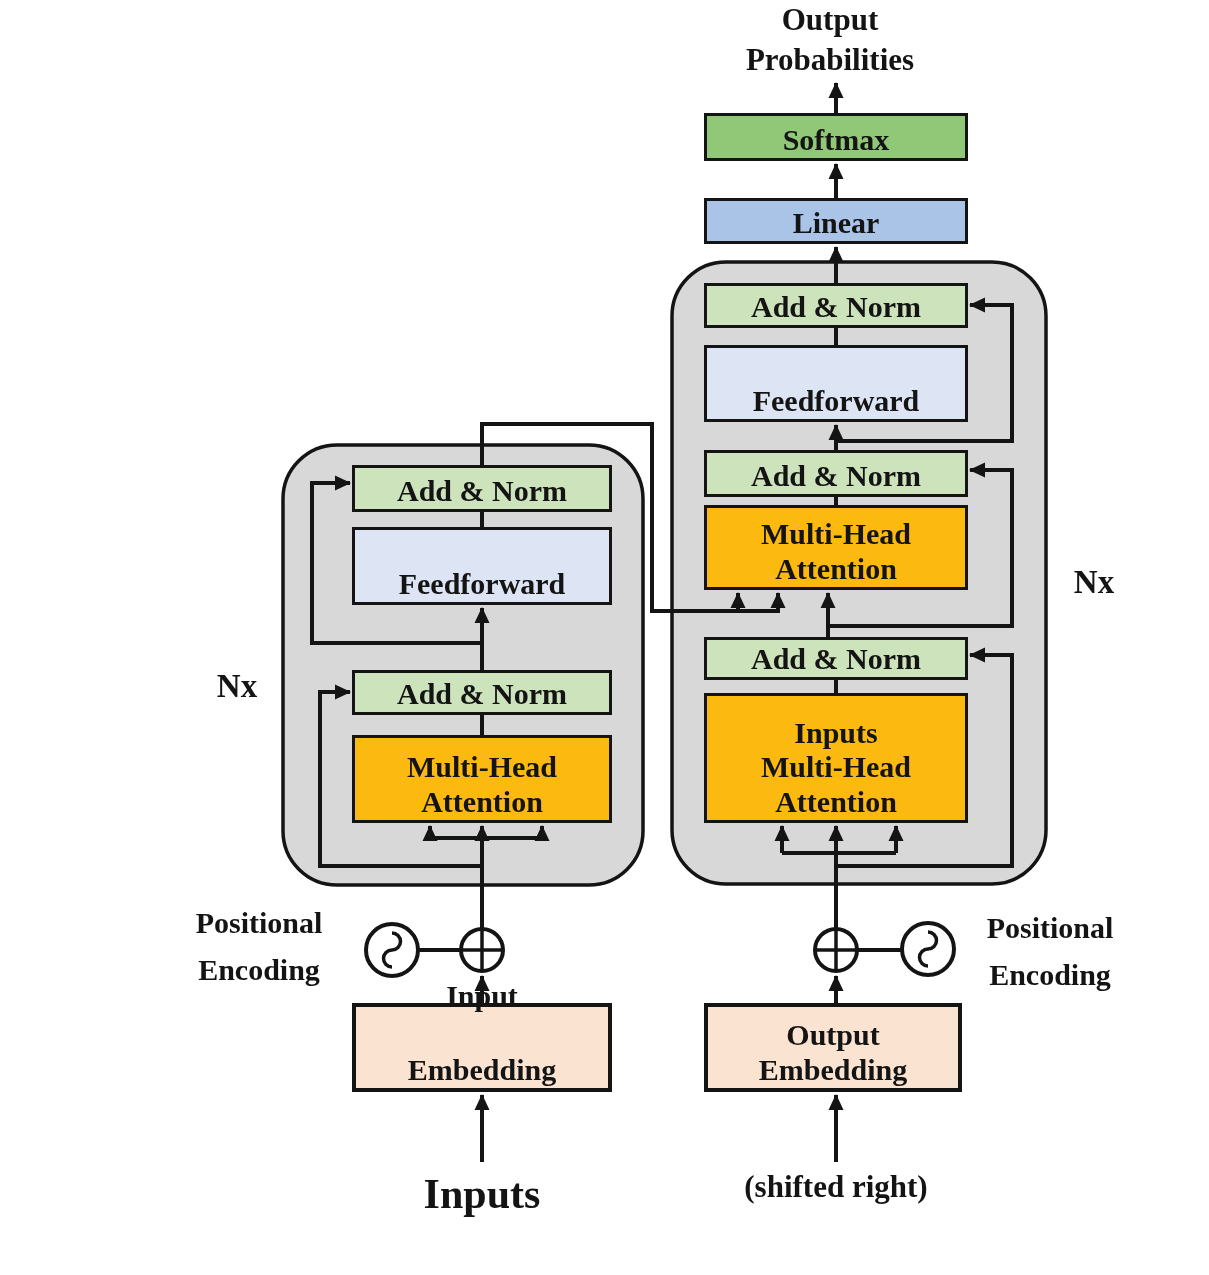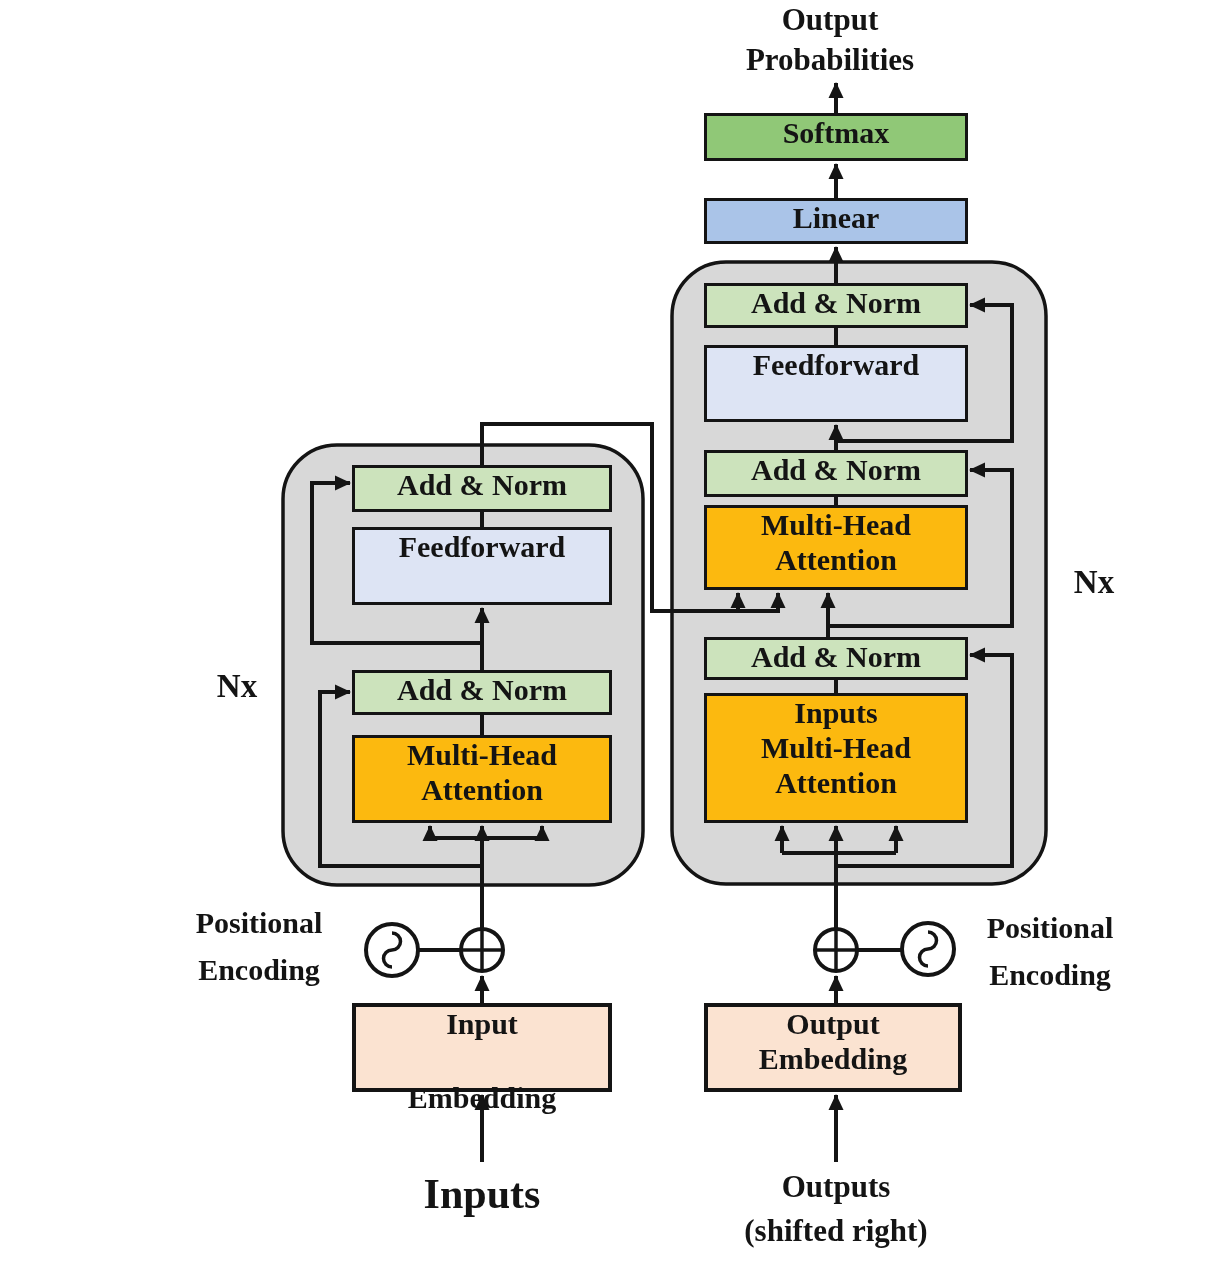--- a/index.html
+++ b/index.html
@@ -15,21 +15,21 @@
   }
   html,body{margin:0;padding:0;background:var(--page-bg);}
   .stage{
     position:relative;width:1209px;height:1275px;background:var(--page-bg);
     font-family:"Liberation Serif","DejaVu Serif",serif;font-weight:700;color:var(--line-black);
     overflow:hidden;margin:0 auto;
   }
   .layer{position:absolute;left:0;top:0;z-index:1;}
   .box{
     position:absolute;box-sizing:border-box;border:3px solid var(--line-black);
-    display:flex;flex-direction:column;justify-content:flex-start;align-items:center;
+    display:flex;flex-direction:column;justify-content:flex-end;align-items:center;
     text-align:center;font-size:30px;line-height:1.16;z-index:2;
   }
   .box.thick{border-width:4px;}
   .lbl{position:absolute;text-align:center;z-index:2;white-space:nowrap;}
 </style>
 </head>
 <body>
 
 <div class="stage">
 
@@ -165,17 +165,16 @@
     <div>Positional</div>
     <div>Encoding</div>
   </div>
   <div class="lbl" style="left:940px;top:904px;width:220px;font-size:30px;line-height:47px;">
     <div>Positional</div>
     <div>Encoding</div>
   </div>
 
   <div class="lbl" style="left:382px;top:1170px;width:200px;font-size:42px;">Inputs</div>
   <div class="lbl" style="left:706px;top:1165px;width:260px;font-size:31px;line-height:44px;">
-    <div>Outputs</div>
     <div>(shifted right)</div>
   </div>
 
 </div>
 
 </body></html>

